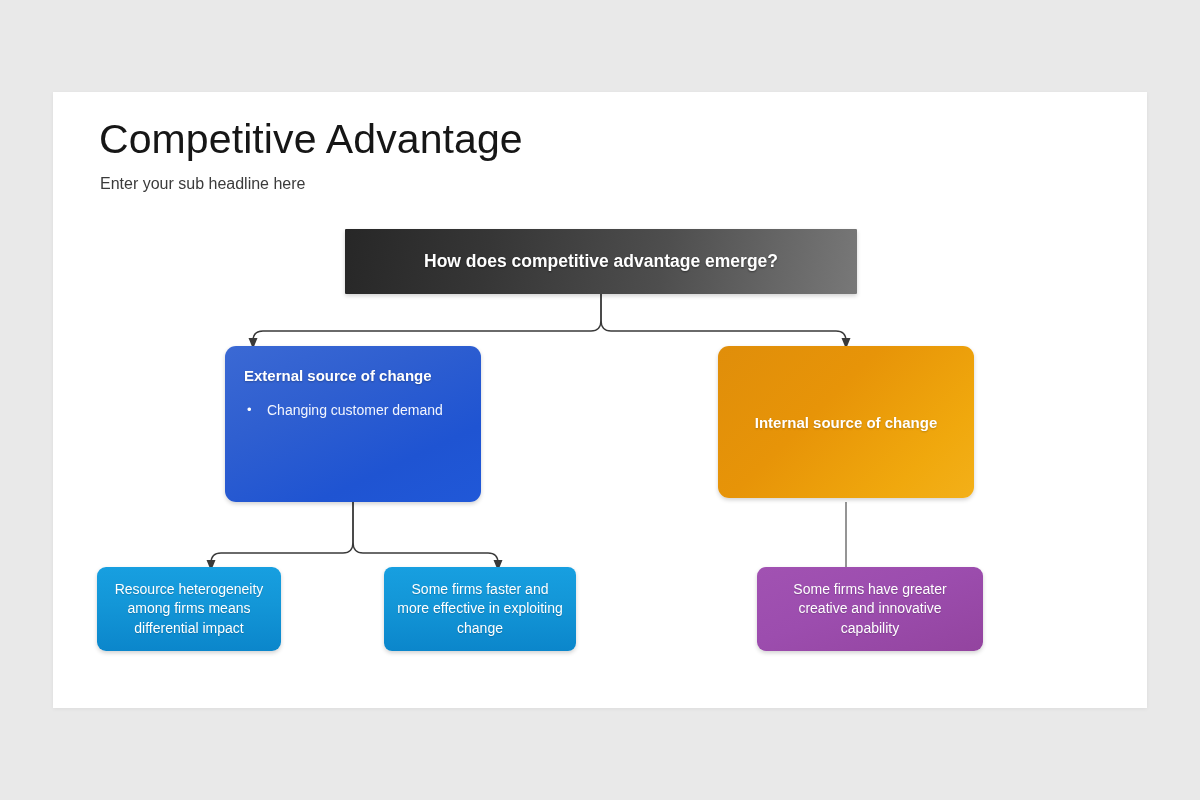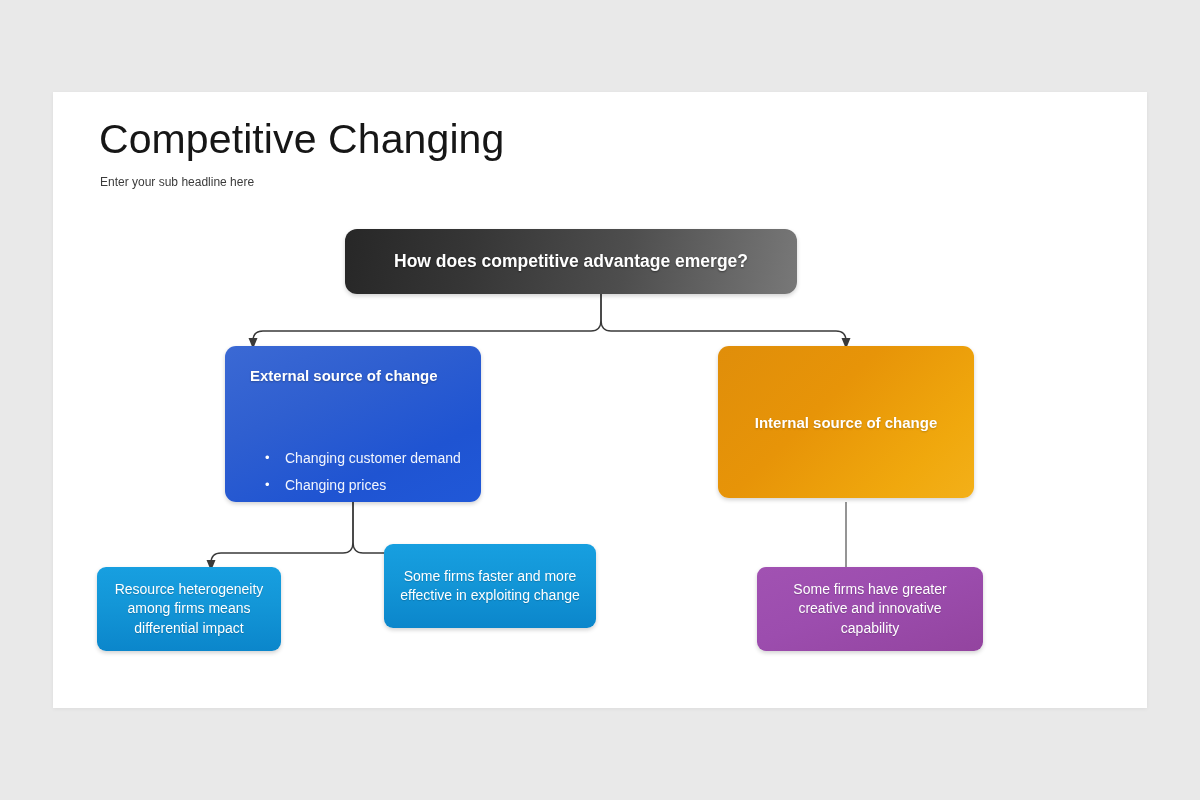--- a/index.html
+++ b/index.html
@@ -39,21 +39,21 @@
     font-size: 41px;
     font-weight: 400;
     color: #161616;
     letter-spacing: 0.1px;
     white-space: nowrap;
   }
   .page-subtitle {
     position: absolute;
     left: 47px;
     top: 83px;
-    font-size: 12px;
+    font-size: 16px;
     font-weight: 400;
     color: #3b3b3b;
     white-space: nowrap;
   }
 
   
   .connectors {
     position: absolute;
     left: 0;
     top: 0;
@@ -71,52 +71,51 @@
     flex-direction: column;
     justify-content: center;
     color: #ffffff;
     box-shadow: 0 2px 4px rgba(0,0,0,0.18);
   }
 
   
   .node-root {
     left: 292px;
     top: 137px;
-    width: 452px;
+    width: 512px;
     height: 65px;
     align-items: center;
     background: linear-gradient(100deg, #272727 0%, #363636 28%, #4e4e4e 62%, #787878 100%);
-    border-radius: 12px;
+    border-radius: 1px;
   }
   .node-root .node-title {
     font-size: 17.5px;
     font-weight: bold;
     text-shadow: 0 1px 2px rgba(0,0,0,0.45);
   }
 
   
   .node-external {
     left: 172px;
     top: 254px;
     width: 256px;
     height: 156px;
-    padding: 21px 18px 18px 24px;
+    padding: 21px 18px 18px 18px;
     justify-content: flex-start;
     background: linear-gradient(155deg, #3b69d4 0%, #2f5fd0 35%, #1f54d2 72%, #2058d8 100%);
-    gap: 36px;
   }
   .node-external .node-title {
     font-size: 15px;
     font-weight: bold;
     margin: 0 0 13px 1px;
     text-shadow: 0 1px 2px rgba(0,0,0,0.25);
   }
   .bullets {
     list-style: none;
-    margin: 12px;
+    margin: 0;
     padding: 0;
   }
   .bullets li {
     position: relative;
     padding-left: 24px;
     font-size: 14px;
     line-height: 27px;
     color: #f2f5fd;
     white-space: nowrap;
   }
@@ -161,38 +160,39 @@
     text-shadow: 0 1px 1px rgba(0,0,0,0.18);
   }
   .leaf-blue-1 {
     left: 44px;
     top: 475px;
     width: 184px;
     background: linear-gradient(180deg, #179fe0 0%, #1396d7 45%, #0b86cb 100%);
   }
   .leaf-blue-2 {
     left: 331px;
-    top: 452px;
-    width: 212px;
+    top: 475px;
+    width: 192px;
     background: linear-gradient(180deg, #179fe0 0%, #1396d7 45%, #0b86cb 100%);
+    border-radius: 8px;
   }
   .leaf-purple {
     left: 704px;
     top: 475px;
     width: 226px;
     background: linear-gradient(160deg, #a152b2 0%, #9c4dae 45%, #93449f 100%);
   }
 </style>
 </head>
 <body>
 
 <div id="stage">
   <div class="slide">
 
-    <div class="page-title">Competitive Changing</div>
+    <div class="page-title">Competitive Advantage</div>
     <div class="page-subtitle">Enter your sub headline here</div>
 
     <svg class="connectors" viewBox="0 0 1094 616">
 
       <path d="M 548 202 L 548 228 Q 548 239 538 239 L 210 239 Q 200 239 200 249 L 200 250" fill="none" stroke="#3a3a3a" stroke-width="1.4"></path>
       <path d="M 548 202 L 548 228 Q 548 239 558 239 L 783 239 Q 793 239 793 249 L 793 250" fill="none" stroke="#3a3a3a" stroke-width="1.4"></path>
       <polygon points="200,257 195.5,246 204.5,246" fill="#3a3a3a"></polygon>
       <polygon points="793,257 788.5,246 797.5,246" fill="#3a3a3a"></polygon>
 
       <path d="M 300 410 L 300 450 Q 300 461 290 461 L 168 461 Q 158 461 158 471 L 158 472" fill="none" stroke="#3a3a3a" stroke-width="1.4"></path>
@@ -204,21 +204,20 @@
     </svg>
 
     <div class="node node-root">
       <div class="node-title">How does competitive advantage emerge?</div>
     </div>
 
     <div class="node node-external">
       <div class="node-title">External source of change</div>
       <ul class="bullets">
         <li>Changing customer demand</li>
-        <li>Changing prices</li>
       </ul>
     </div>
 
     <div class="node node-internal">
       <div class="node-title">Internal source of change</div>
     </div>
 
     <div class="node node-leaf leaf-blue-1">
       <div class="node-title">Resource heterogeneity among firms means differential impact</div>
     </div>

